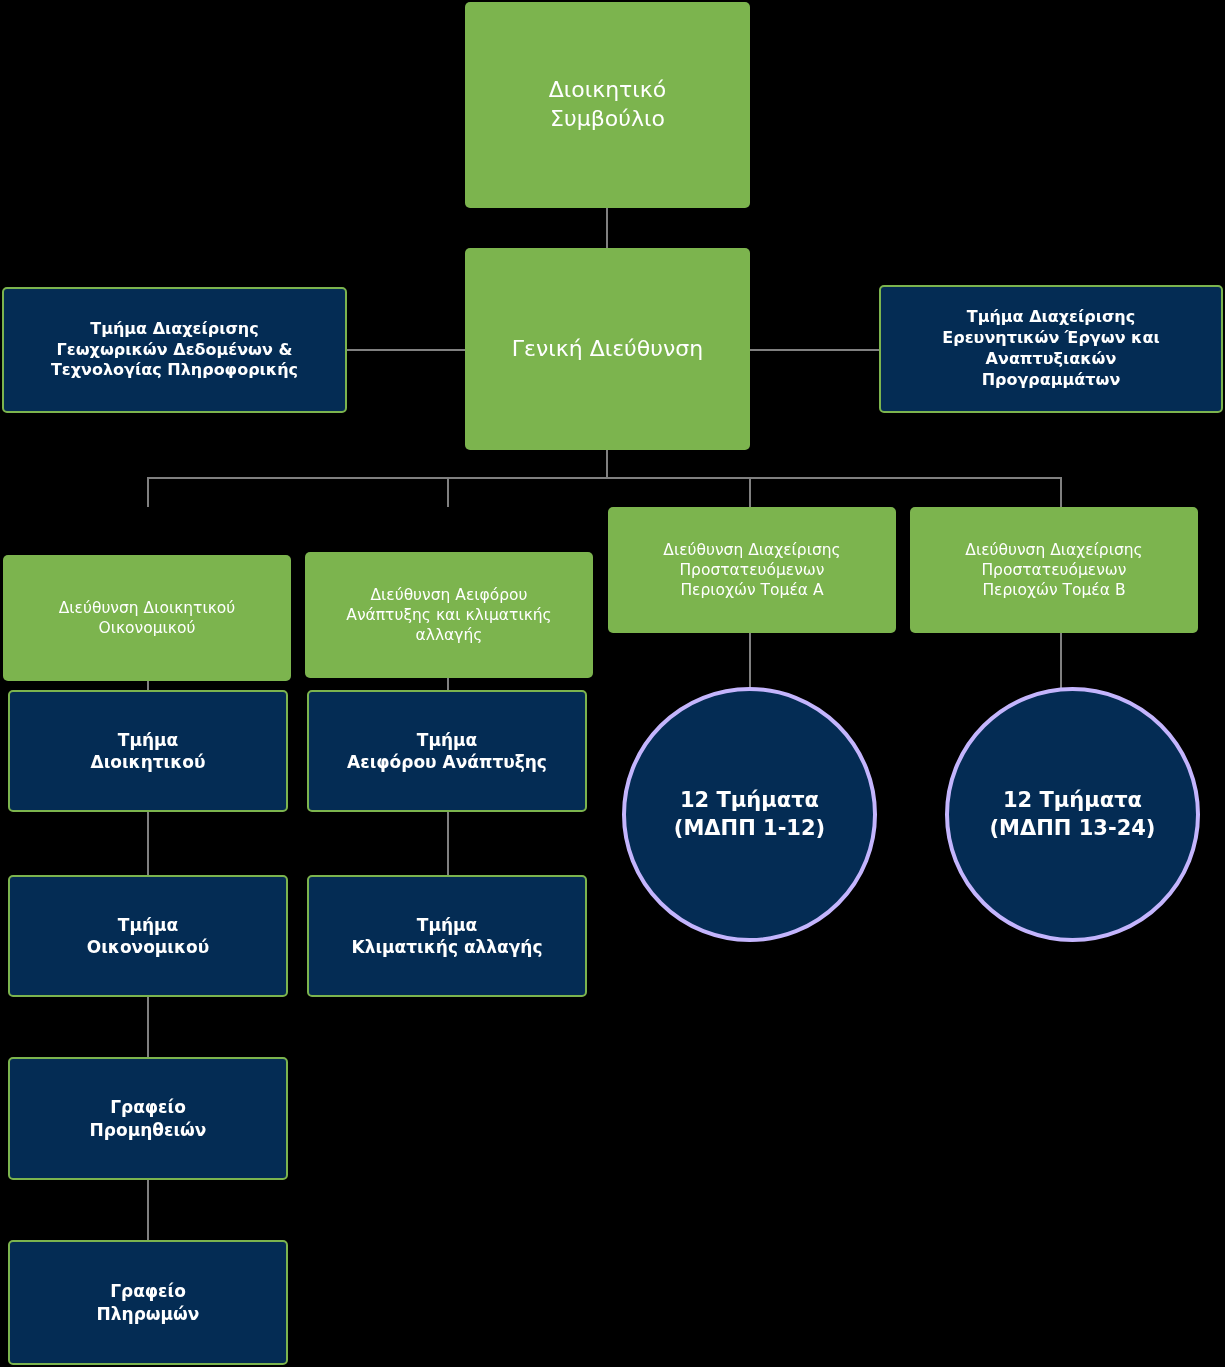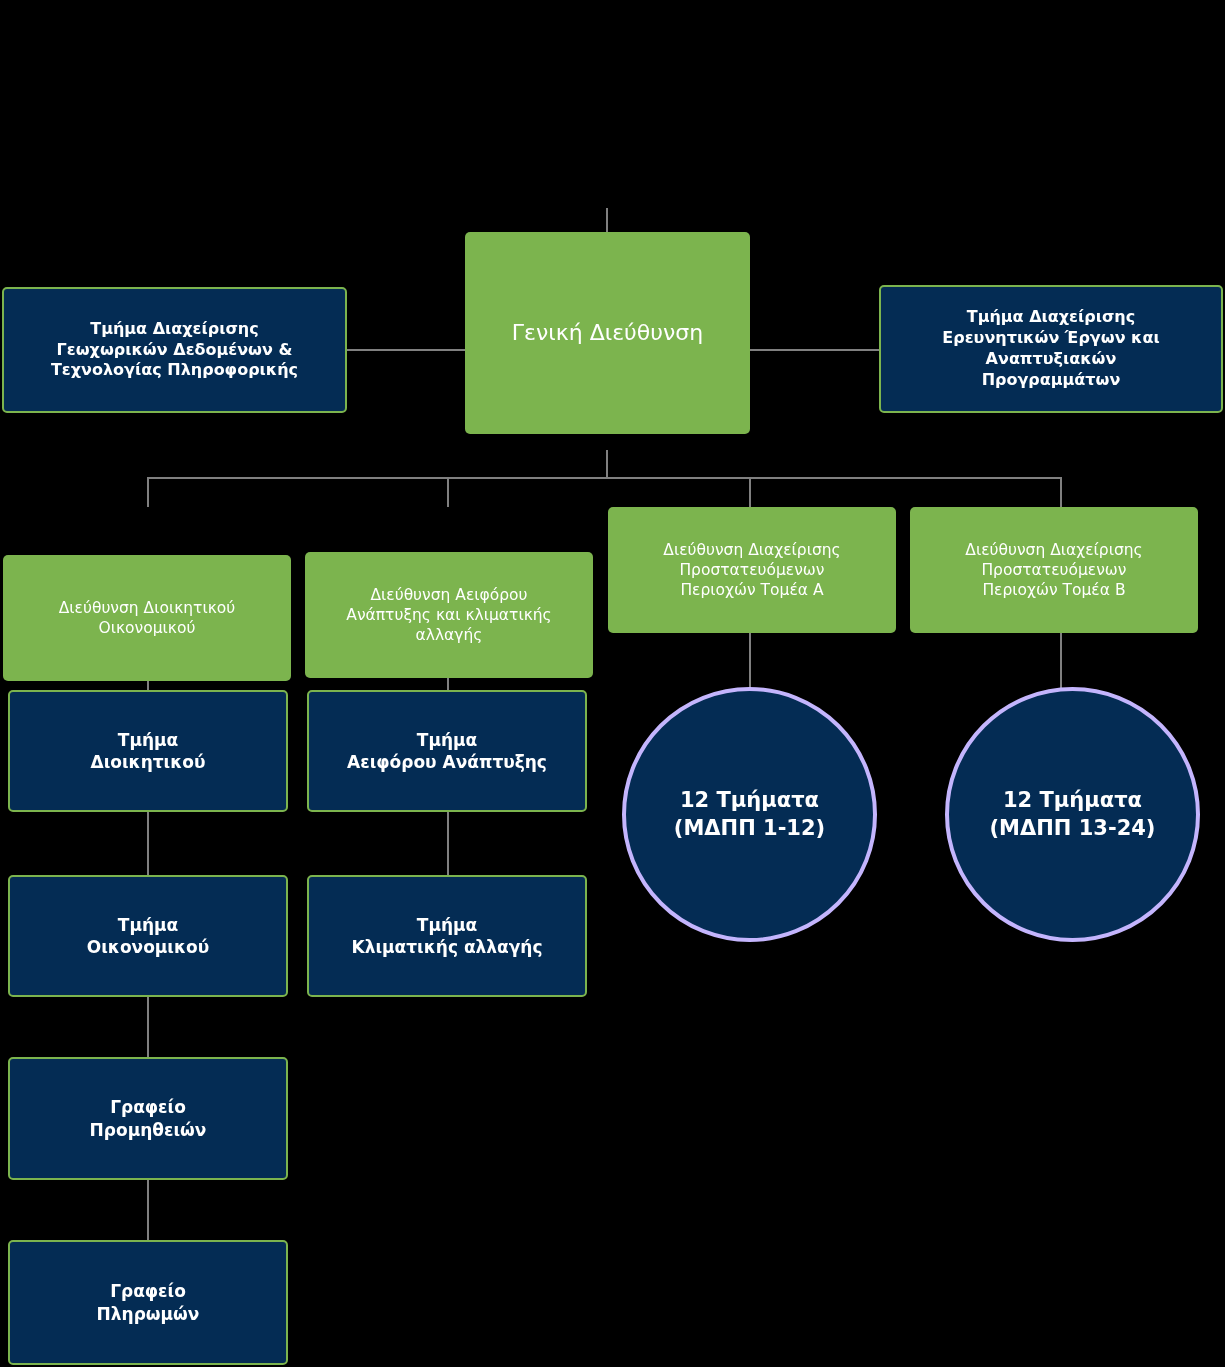--- a/index.html
+++ b/index.html
@@ -75,22 +75,26 @@
   <div class="connector conn-v" style="left:147px; top:633px; height:57px;"></div>
   <div class="connector conn-v" style="left:447px; top:633px; height:57px;"></div>
   <div class="connector conn-v" style="left:749px; top:633px; height:56px;"></div>
   <div class="connector conn-v" style="left:1060px; top:633px; height:56px;"></div>
 
   <div class="connector conn-v" style="left:147px; top:812px; height:63px;"></div>
   <div class="connector conn-v" style="left:447px; top:812px; height:63px;"></div>
   <div class="connector conn-v" style="left:147px; top:997px; height:60px;"></div>
   <div class="connector conn-v" style="left:147px; top:1180px; height:60px;"></div>
 
+  <div class="node node-green" style="left:465px; top:2px; width:285px; height:206px; font-size:22px;">
+    <span>Διοικητικό
+Συμβούλιο</span>
+  </div>
 
-  <div class="node node-green" style="left:465px; top:232px; width:285px; height:202px; font-size:22px;text-align:center;">
+  <div class="node node-green" style="left:465px; top:248px; width:285px; height:202px; font-size:22px;text-align:center;">
     <span>Γενική Διεύθυνση</span>
   </div>
 
   <div class="node node-navy" style="left:2px; top:287px; width:345px; height:126px; font-size:16px;">
     <span>Τμήμα Διαχείρισης
 Γεωχωρικών Δεδομένων &amp;
 Τεχνολογίας Πληροφορικής</span>
   </div>
 
   <div class="node node-navy" style="left:879px; top:285px; width:344px; height:128px; font-size:16px;">

